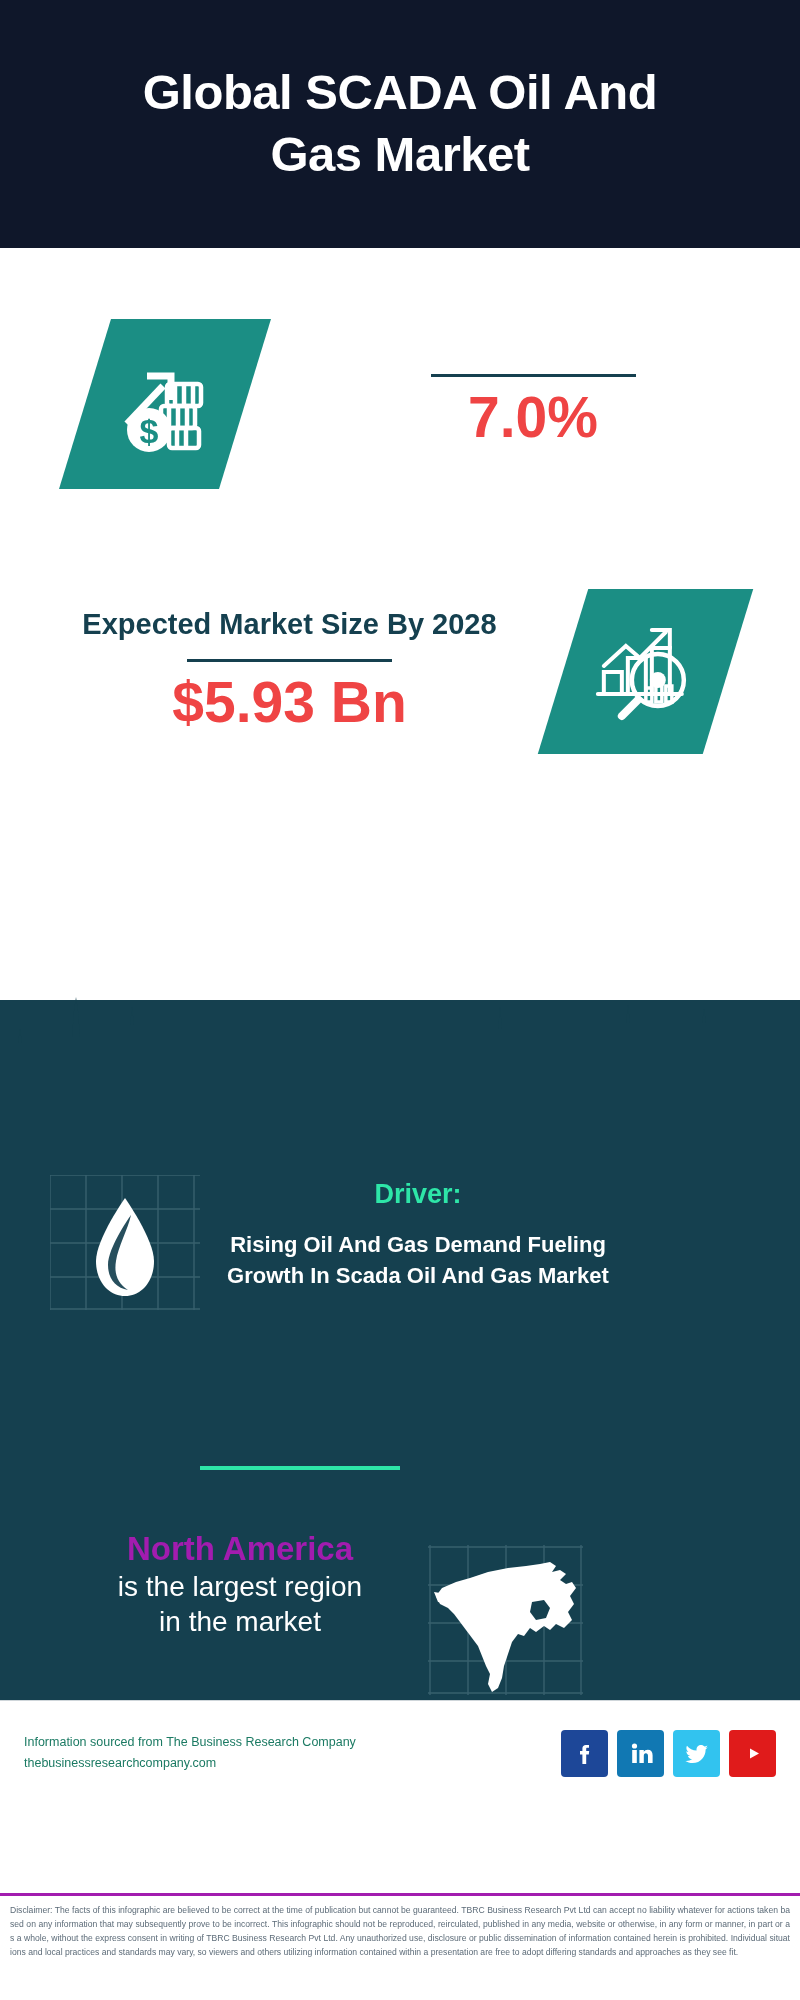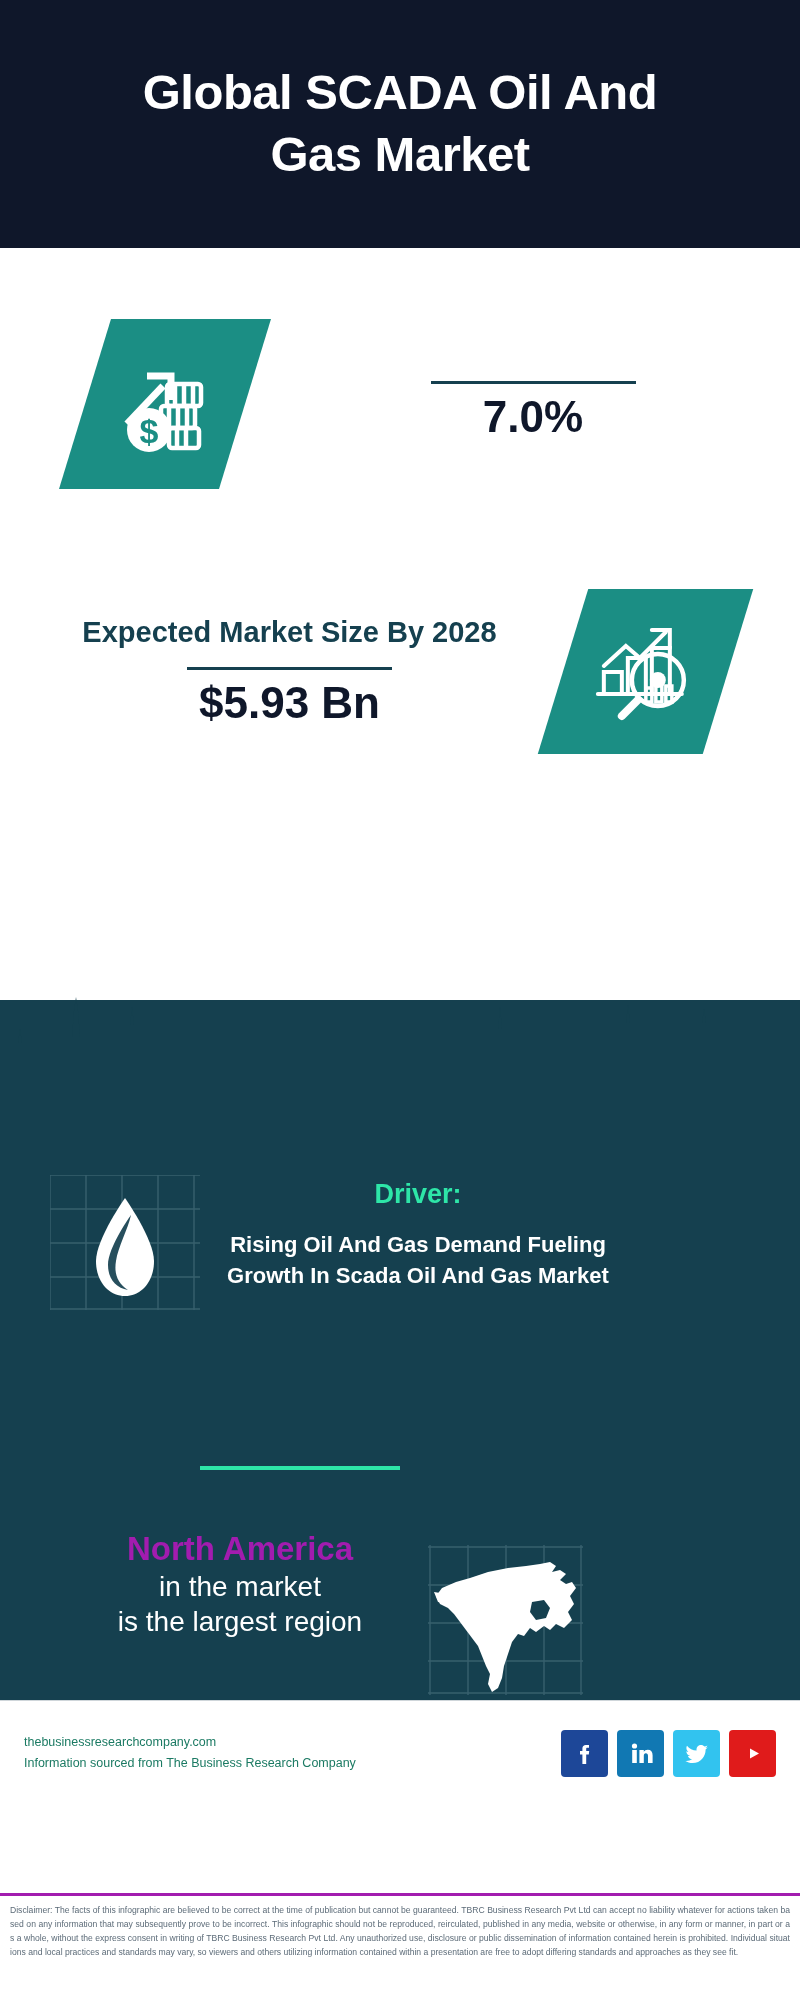--- a/index.html
+++ b/index.html
@@ -75,22 +75,22 @@
     font-weight: bold;
     line-height: 1.28;
     text-align: center;
   }
   .rule-dark {
     width: 205px; height: 3px;
     background: #15404f;
     margin: 16px 0 8px;
   }
   .stat-value {
-    color: #0f172a;
-    font-size: 44px;
+    color: #ef4444;
+    font-size: 57px;
     font-weight: bold;
     line-height: 1.15;
     text-align: center;
   }
 
   
   .stat2 {
     position: absolute;
     left: 0; top: 560px;
     width: 800px; height: 222px;
@@ -344,22 +344,22 @@
 
   <div class="driver-block">
     <div class="driver-title">Driver:</div>
     <div class="driver-text">Rising Oil And Gas Demand Fueling Growth In Scada Oil And Gas Market</div>
   </div>
 
   <div class="rule-green"></div>
 
   <div class="region-block">
     <div class="region-name">North America</div>
+    <div class="region-sub">is the largest region</div>
     <div class="region-sub">in the market</div>
-    <div class="region-sub">is the largest region</div>
   </div>
 
   <svg class="grid-right" viewBox="0 0 155 150">
     <g stroke="#7fa3ad" stroke-width="1.4" fill="none">
       <line x1="2" y1="0" x2="2" y2="150"></line>
       <line x1="40" y1="0" x2="40" y2="150"></line>
       <line x1="78" y1="0" x2="78" y2="150"></line>
       <line x1="116" y1="0" x2="116" y2="150"></line>
       <line x1="153" y1="0" x2="153" y2="150"></line>
       <line x1="0" y1="2" x2="155" y2="2"></line>
@@ -373,22 +373,22 @@
   <svg class="namap" viewBox="0 0 148 145">
     <path fill="#ffffff" d="M10 38 L24 32 L38 28 L56 22 L76 18 L94 16 L108 14 L118 12 L124 16 L120 22 L128 20 L134 24 L128 30 L134 34 L140 32 L144 38 L138 46 L142 54 L136 62 L140 70 L132 78 L124 74 L118 80 L112 76 L104 82 L98 78 L92 86 L86 84 L80 92 L76 104 L72 116 L70 128 L66 138 L60 142 L56 134 L58 124 L54 116 L50 106 L46 96 L40 88 L34 80 L28 72 L22 64 L16 58 L8 54 L4 46 Z"></path>
     <path fill="#ffffff" d="M2 42 L14 44 L22 48 L16 54 L6 52 Z"></path>
     <path fill="#ffffff" d="M96 24 L106 22 L112 28 L104 32 L96 30 Z"></path>
     <path fill="#15404f" d="M100 52 L112 50 L118 58 L114 68 L104 70 L98 62 Z"></path>
   </svg>
 
   <div class="footer">
     <div class="footer-inner">
       <div class="source-text">
+        <div>Information sourced from The Business Research Company</div>
         <div>thebusinessresearchcompany.com</div>
-        <div>Information sourced from The Business Research Company</div>
       </div>
       <div class="socials">
         <div class="soc soc-fb">
           <svg width="28" height="28" viewBox="0 0 28 28">
               <path fill="#ffffff" d="M18 6h-3.2C12.7 6 11.4 7.4 11.4 9.6V12H9v3.6h2.4V25h3.8v-9.4h2.6l0.4-3.6h-3V10c0-0.8 0.2-1.3 1.3-1.3H18V6z"></path>
             </svg>
         </div>
         <div class="soc soc-li">
           <svg width="28" height="28" viewBox="0 0 28 28">
             <circle cx="7.5" cy="7" r="2.6" fill="#ffffff"></circle>

